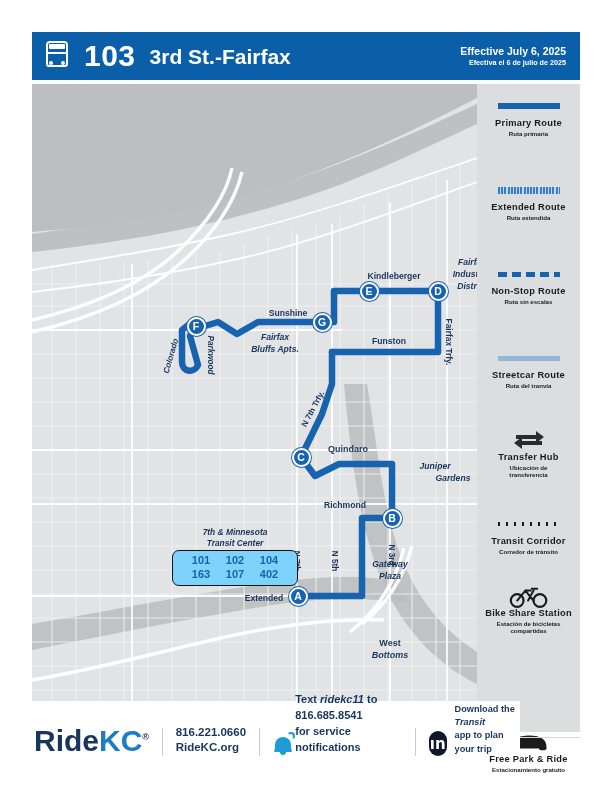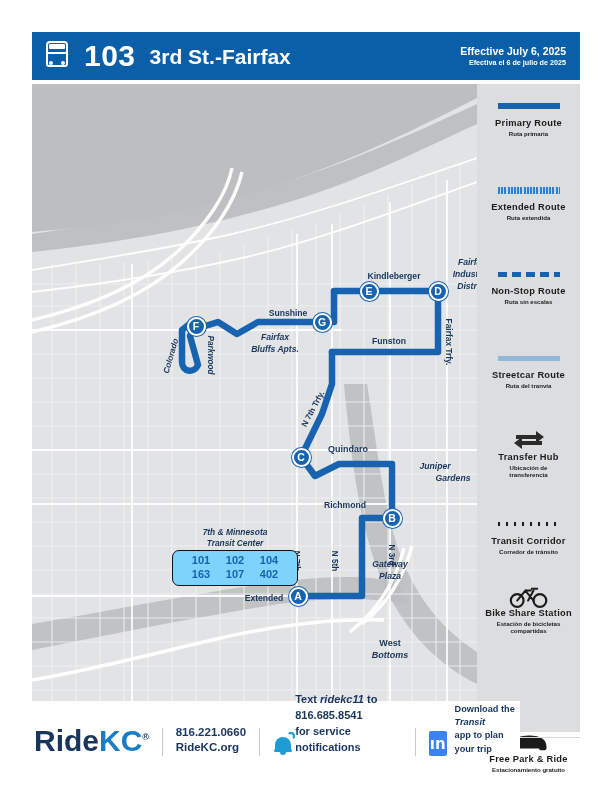--- a/index.html
+++ b/index.html
@@ -92,21 +92,21 @@
   #text-block { color:#18355e; font-size:11px; font-weight:bold; line-height:1.45; }
   #app-block { color:#18355e; font-size:9.2px; font-weight:bold; line-height:1.45; }
   .bell { width:22px; height:24px; position:relative; margin-right:7px; }
   .bell-b{ position:absolute; left:2px; top:5px; width:16px; height:14px; background:#1d9cd8;
            border-radius:8px 8px 2px 2px;}
   .bell-base{ position:absolute; left:1px; top:17px; width:18px; height:3px; background:#1d9cd8; border-radius:2px;}
   .bell-cl{ position:absolute; left:7px; top:19px; width:6px; height:4px; background:#1d9cd8; border-radius:0 0 4px 4px;}
   .bell-w{ position:absolute; left:14px; top:0px; width:8px; height:8px;
            border:2px solid #1d9cd8; border-radius:50%; border-left-color:transparent; border-bottom-color:transparent;}
   .transit-app {
-    width:25px; height:25px; background:#3b82f6; border-radius:2px; margin-right:8px;
+    width:25px; height:25px; background:#0f172a; border-radius:12px; margin-right:8px;
     display:flex; align-items:center; justify-content:center;
   }
   .ta-glyph { color:#fff; font-size:15px; font-weight:bold; font-family:"DejaVu Sans", sans-serif; }
   .ital { font-style:italic; }
 </style>
 </head>
 <body>
 
 <div id="header">
   <div id="bus-icon-box">

